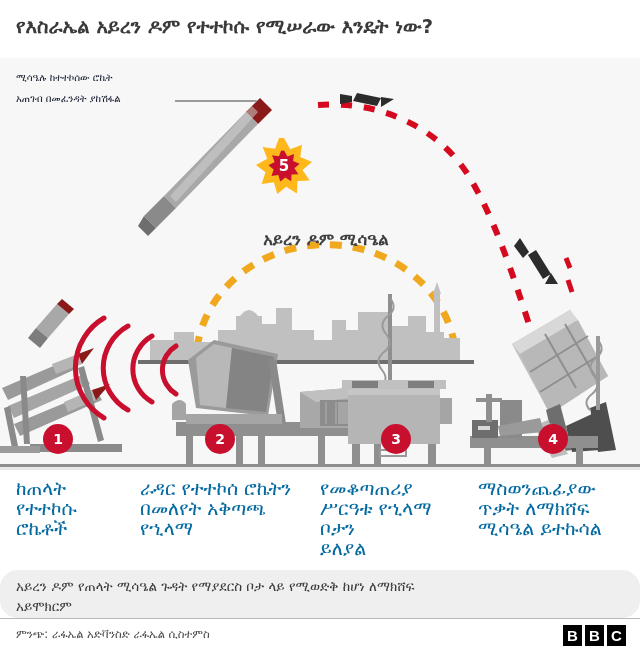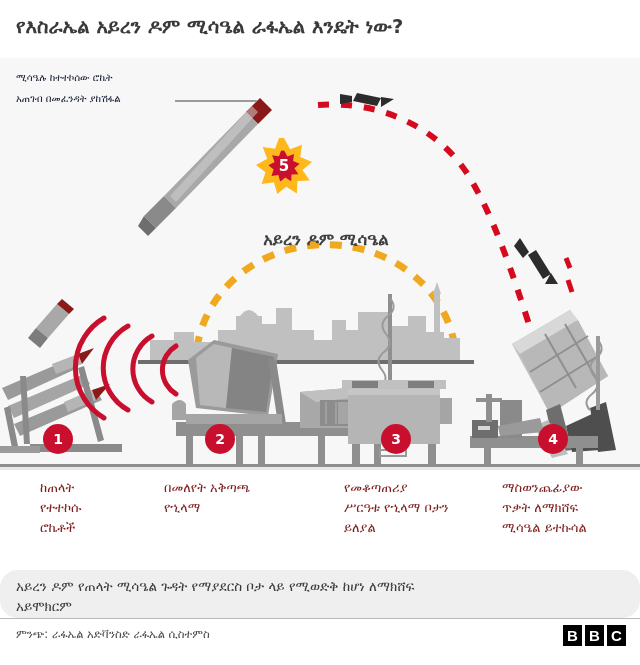--- a/index.html
+++ b/index.html
@@ -158,24 +158,23 @@
   
   .captions {
     position: absolute;
     left: 0;
     top: 478px;
     width: 640px;
     height: 86px;
   }
   .caption {
     position: absolute;
-    font-size: 13px;
+    font-size: 19px;
     line-height: 20px;
-    color: #7f1d1d;
-    margin-left: 24px;
+    color: #0369a1;
   }
   .cap-1 { left: 16px;  top: 0; width: 120px; }
   .cap-2 { left: 140px; top: 0; width: 165px; }
   .cap-3 { left: 320px; top: 0; width: 150px; }
   .cap-4 { left: 478px; top: 0; width: 160px; }
 
   
   .footnote {
     position: absolute;
     left: 0;
@@ -229,21 +228,21 @@
     align-items: center;
     justify-content: center;
     font-family: "Liberation Sans", sans-serif;
   }
 </style>
 </head>
 <body>
 
 <div id="infographic">
 
-  <div class="title">የእስራኤል አይረን ዶም ሚሳዔል ራፋኤል እንዴት ነው?</div>
+  <div class="title">የእስራኤል አይረን ዶም የተተኮሱ የሚሠራው እንዴት ነው?</div>
 
   <div class="stage">
 
     <svg class="svg-layer" viewBox="0 0 640 412">
 
       <path d="M 197 290 A 130 118 0 0 1 455 290" fill="none" stroke="#f0a81e" stroke-width="7" stroke-dasharray="12 11" stroke-linecap="butt"></path>
 
       <path d="M 318 47 C 380 42 440 70 470 120 C 500 170 520 240 540 300" fill="none" stroke="#d50a1e" stroke-width="6" stroke-dasharray="11 12" stroke-linecap="butt"></path>
 
       <g>
@@ -441,20 +440,21 @@
   <div class="badge badge-3">3</div>
   <div class="badge badge-4">4</div>
 
   <div class="captions">
     <div class="caption cap-1">
       <div>ከጠላት</div>
       <div>የተተኮሱ</div>
       <div>ሮኬቶች</div>
     </div>
     <div class="caption cap-2">
+      <div>ራዳር የተተኮሰ ሮኬትን</div>
       <div>በመለየት አቅጣጫ</div>
       <div>የኂላማ</div>
     </div>
     <div class="caption cap-3">
       <div>የመቆጣጠሪያ</div>
       <div>ሥርዓቱ የኂላማ ቦታን</div>
       <div>ይለያል</div>
     </div>
     <div class="caption cap-4">
       <div>ማስወንጨፊያው</div>

